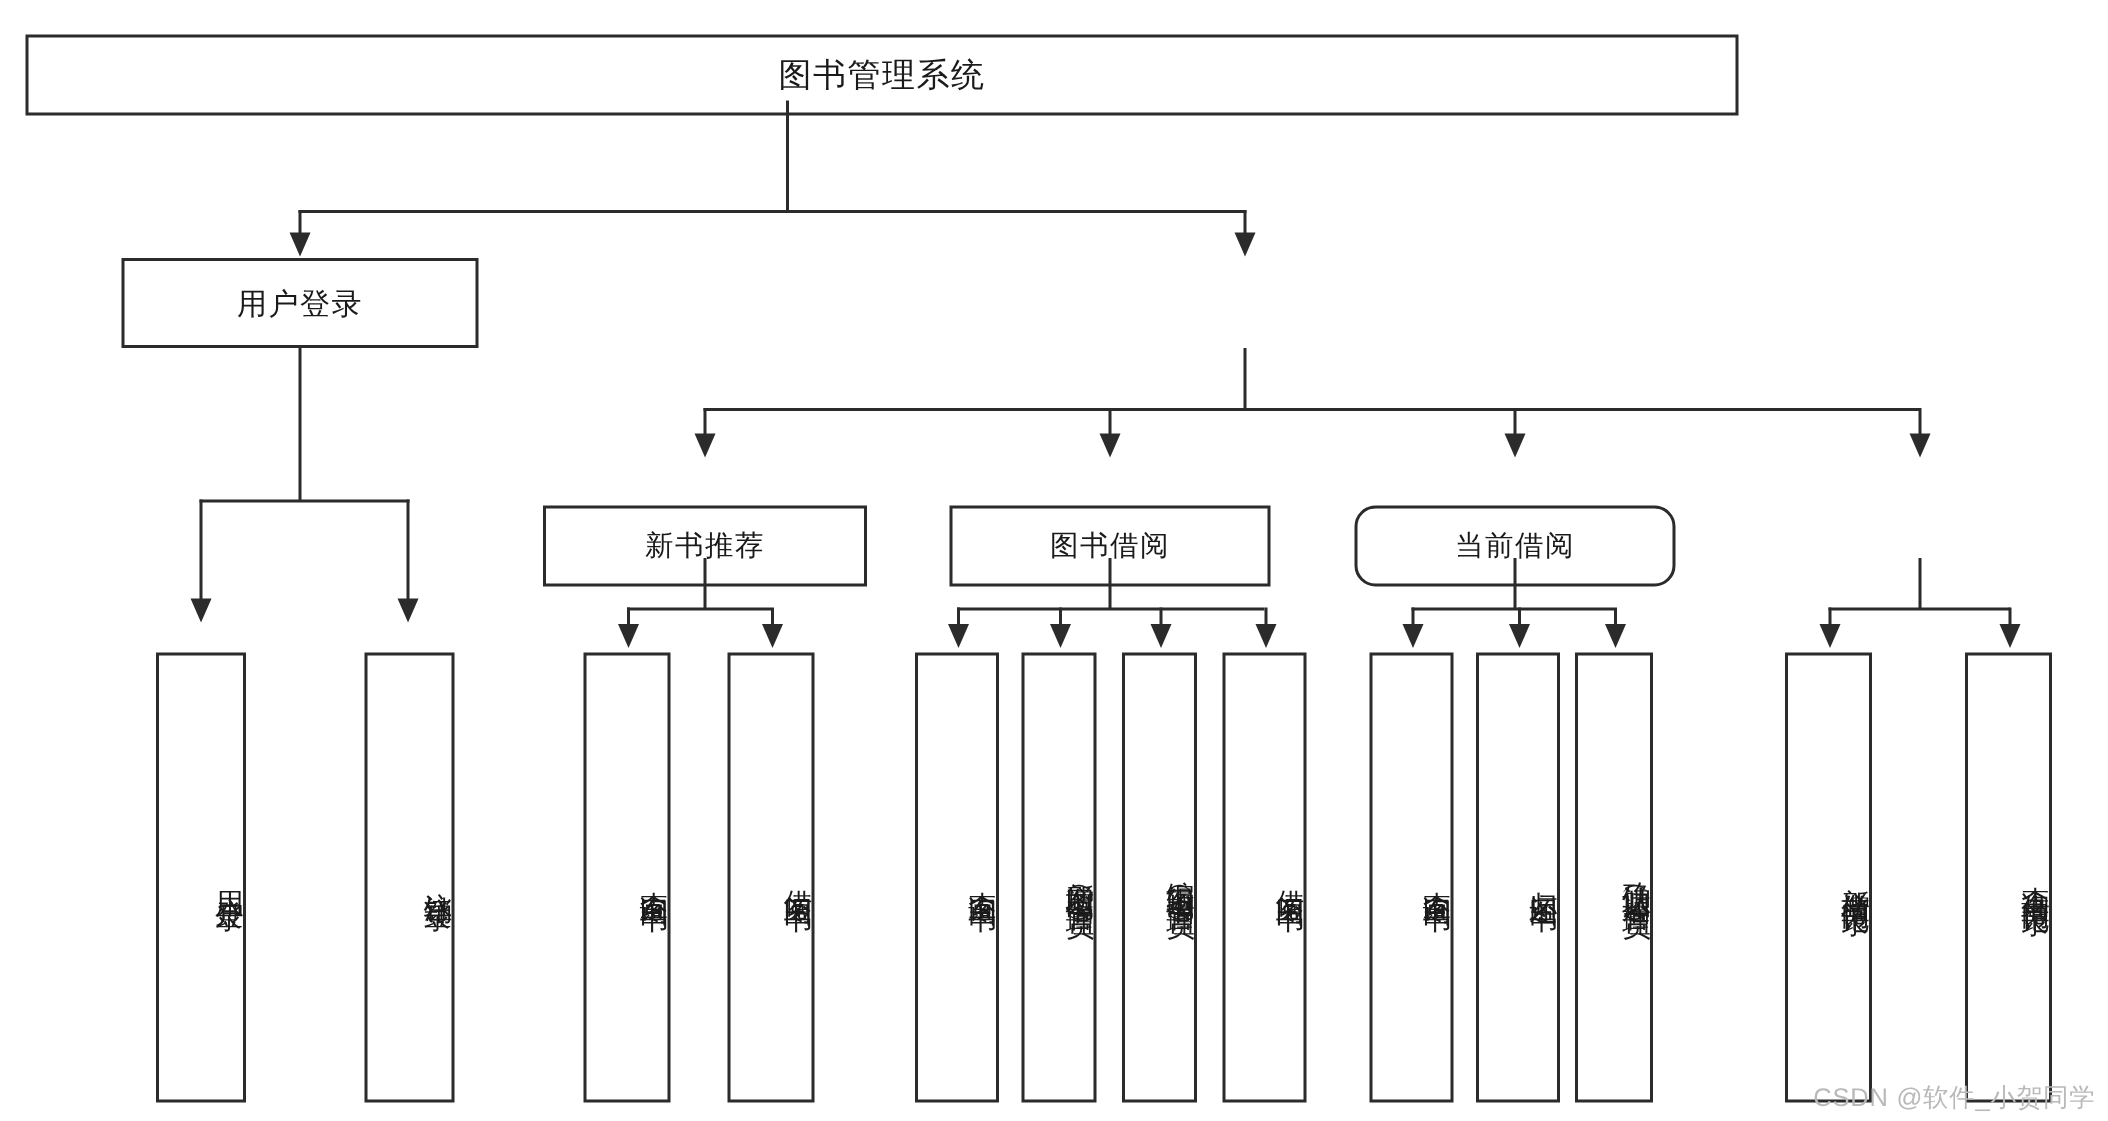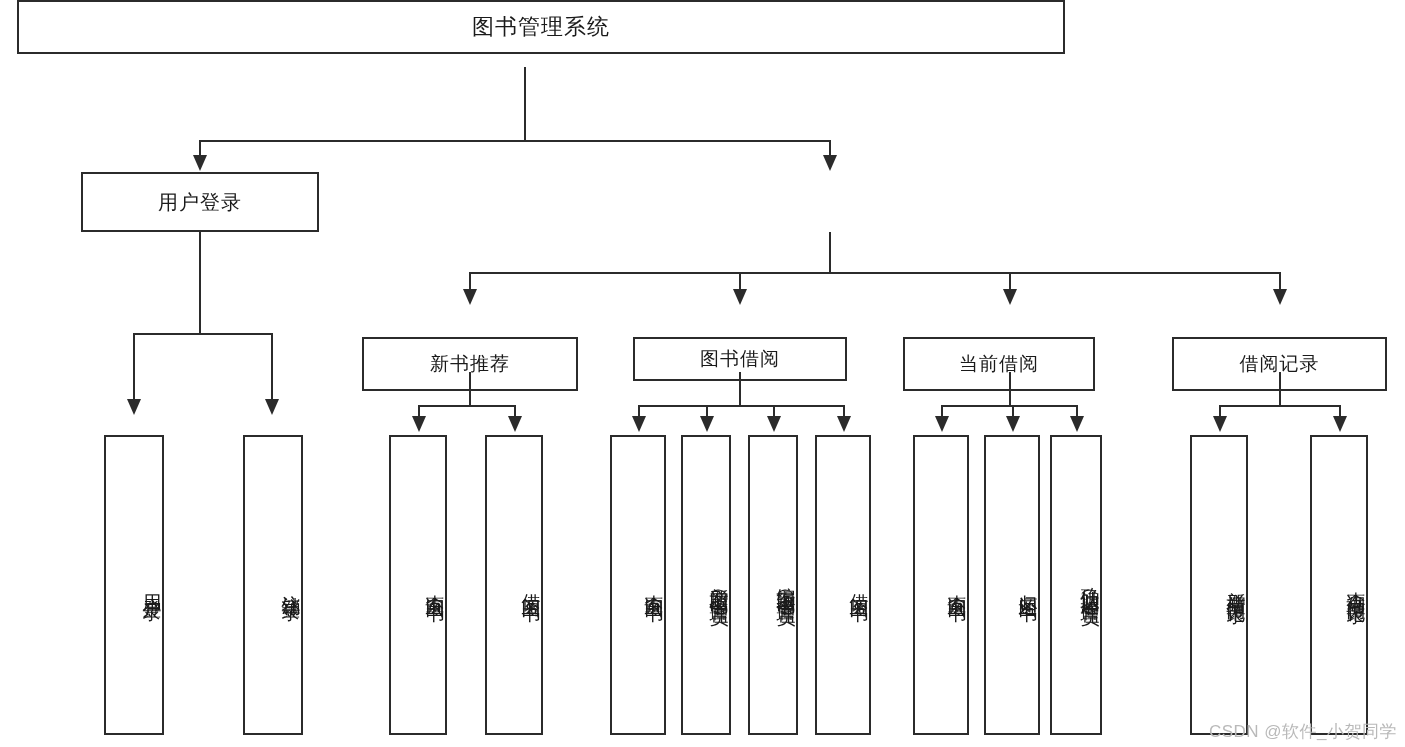--- a/index.html
+++ b/index.html
@@ -79,21 +79,21 @@
     white-space:nowrap;
     pointer-events:none;
     letter-spacing:0.5px;
   }
 </style>
 </head>
 <body>
 
 <div id="stage">
 
-  <div class="node root" id="n-root" style="left: 17px; top: 0; width: 1048px; height: 54px;">
+  <div class="node root" id="n-root" style="left: 17px; top: 23px; width: 1142px; height: 54px;">
     <span class="txt">图书管理系统</span>
   </div>
 
   <div class="ln v" style="left:524px;top:67px;height:74px;"></div>
   <div class="ln h" style="left:199px;top:140px;width:632px;"></div>
   <div class="ln v" style="left:199px;top:140px;height:17px;"></div>
   <div class="ln v" style="left:829px;top:140px;height:17px;"></div>
   <div class="arrow" style="left:193px;top:155px;"></div>
   <div class="arrow" style="left:823px;top:155px;"></div>
 
@@ -115,28 +115,25 @@
   <div class="ln v" style="left:1009px;top:272px;height:19px;"></div>
   <div class="ln v" style="left:1279px;top:272px;height:19px;"></div>
   <div class="arrow" style="left:463px;top:289px;"></div>
   <div class="arrow" style="left:733px;top:289px;"></div>
   <div class="arrow" style="left:1003px;top:289px;"></div>
   <div class="arrow" style="left:1273px;top:289px;"></div>
 
   <div class="node lvl2" id="n-l2-0" style="left: 362px; top: 318px; width: 216px; height: 54px;">
     <span class="txt">新书推荐</span>
   </div>
-  <div class="node lvl2" id="n-l2-1" style="left: 633px; top: 318px; width: 214px; height: 44px; font-family: Liberation Mono, monospace;">
+  <div class="node lvl2" id="n-l2-1" style="left: 633px; top: 318px; width: 214px; height: 54px; font-family: Liberation Mono, monospace;">
     <span class="txt">图书借阅</span>
   </div>
-  <div class="node lvl2" id="n-l2-2" style="left: 903px; top: 318px; width: 192px; height: 54px;">
+  <div class="node lvl2" id="n-l2-2" style="left: 903px; top: 318px; width: 214px; height: 54px; border-radius: 14px;">
     <span class="txt">当前借阅</span>
-  </div>
-  <div class="node lvl2" id="n-l2-3" style="left: 1172px; top: 318px; width: 215px; height: 54px;">
-    <span class="txt">借阅记录</span>
   </div>
 
   <div class="ln v" style="left:469px;top:372px;height:34px;"></div>
   <div class="ln h" style="left:418px;top:405px;width:96px;"></div>
   <div class="ln v" style="left:418px;top:405px;height:13px;"></div>
   <div class="ln v" style="left:514px;top:405px;height:13px;"></div>
   <div class="arrow" style="left:412px;top:416px;"></div>
   <div class="arrow" style="left:508px;top:416px;"></div>
 
   <div class="ln v" style="left:739px;top:372px;height:34px;"></div>

